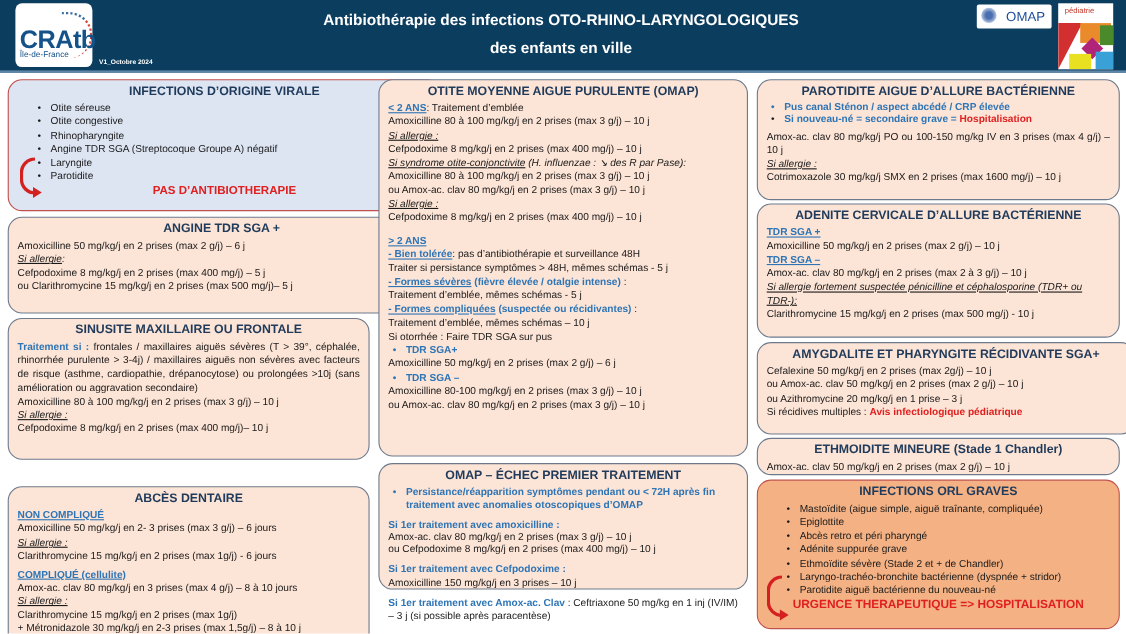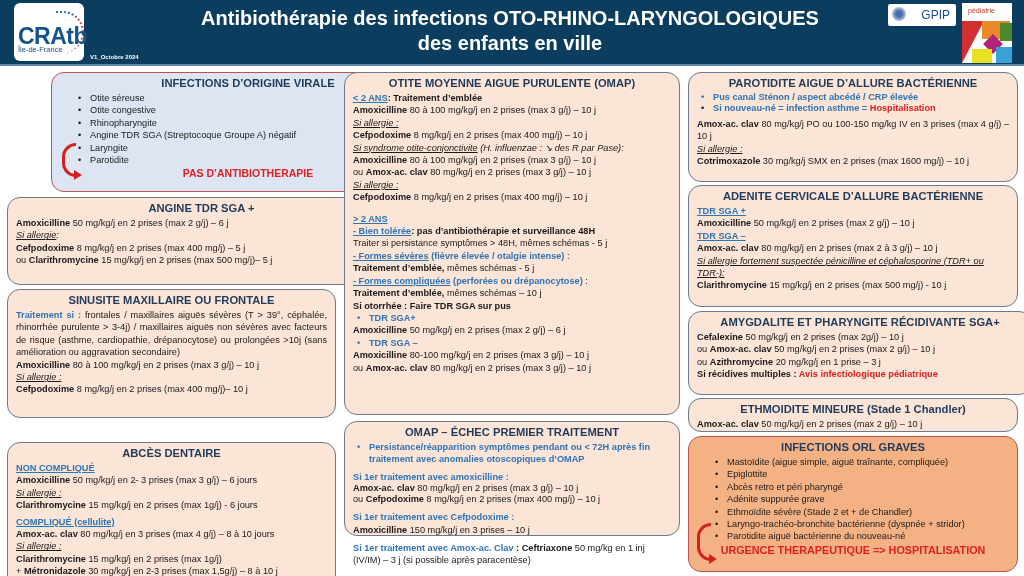--- a/index.html
+++ b/index.html
@@ -5,38 +5,38 @@
     * { box-sizing: border-box; margin: 0; padding: 0; }
     html, body { width: 1024px; height: 576px; overflow: hidden; background: #ffffff; }
     body { font-family: "Liberation Sans", sans-serif; color: #1a1a1a; position: relative; }
 
     .header { position: absolute; left: 0; top: 0; width: 1024px; height: 66px; background: #0b3d5f; border-bottom: 2px solid #5f86a8; }
     .logo-cratb { position: absolute; left: 14px; top: 3px; width: 70px; height: 58px; background: #fff; border-radius: 6px; }
     .logo-cratb .cr { position: absolute; left: 4px; top: 20px; font-weight: bold; font-size: 23px; color: #14528a; letter-spacing: -0.5px; }
     .logo-cratb .idf { position: absolute; left: 4px; top: 42px; font-size: 7.5px; color: #14528a; }
     .logo-cratb .dots { position: absolute; left: 42px; top: 8px; width: 28px; height: 42px; border-right: 2px dotted #d24a3a; border-top: 2px dotted #3a6ea8; border-radius: 0 22px 22px 0; }
     .version { position: absolute; left: 90px; top: 54px; font-size: 6px; color: #fff; font-weight: bold; }
-    .title { position: absolute; left: 150px; top: 6px; width: 720px; text-align: center; color: #fff; font-weight: bold; font-size: 20px; line-height: 25px; }
+    .title { position: absolute; left: 150px; top: 6px; width: 720px; text-align: center; color: #fff; font-weight: bold; font-size: 14px; line-height: 25px; }
     .logo-gpip { position: absolute; left: 888px; top: 4px; width: 68px; height: 22px; background: #fff; border-radius: 2px; display: flex; align-items: center; justify-content: flex-end; padding-right: 6px; }
     .logo-gpip .g-icon { position: absolute; left: 4px; top: 3px; width: 14px; height: 14px; border-radius: 50%; background: radial-gradient(circle, #4a6fb0 30%, #b7c6e0 70%); }
     .logo-gpip .g-text { font-size: 12px; color: #1e4c9a; }
     .logo-ped { position: absolute; left: 962px; top: 3px; width: 50px; height: 60px; background: #fff; overflow: hidden; }
     .logo-ped .p-text { position: absolute; left: 6px; top: 4px; font-size: 7px; color: #c0392b; }
     .logo-ped .tri1 { position: absolute; left: 0; top: 18px; width: 0; height: 0; border-left: 22px solid #d23030; border-bottom: 42px solid transparent; }
     .logo-ped .tri2 { position: absolute; left: 20px; top: 18px; width: 28px; height: 18px; background: #e98b2a; }
     .logo-ped .tri3 { position: absolute; left: 24px; top: 34px; width: 14px; height: 14px; background: #b0257a; transform: rotate(45deg); }
     .logo-ped .tri4 { position: absolute; left: 10px; top: 46px; width: 20px; height: 14px; background: #e8e020; }
     .logo-ped .tri5 { position: absolute; left: 34px; top: 44px; width: 16px; height: 16px; background: #3aa0d8; }
     .logo-ped .tri6 { position: absolute; left: 38px; top: 20px; width: 12px; height: 18px; background: #4a8a2a; }
 
     .box { position: absolute; border: 1.5px solid #6d7a8c; border-radius: 13px; background: #fce4d6; padding: 3px 8px; font-size: 9.2px; line-height: 12.4px; }
     .box.viral { background: #dde5f3; border-color: #c0504d; }
     .box.grave { background: #f4b183; border-color: #c0504d; }
     .box h3 { text-align: center; font-size: 11.2px; color: #1f3a5a; font-weight: bold; margin-bottom: 2px; line-height: 14px; }
-    .box b { font-weight: bold; }
+    .box b { font-weight: normal; }
     .box .u { text-decoration: underline; font-style: italic; }
     .box .blue { color: #2e75b6; font-weight: bold; }
     .box .blue-u { color: #2e75b6; font-weight: bold; text-decoration: underline; }
     .box .red { color: #e02020; font-weight: bold; }
     .box .just { text-align: justify; }
     .box ul { list-style: none; }
     .box li { position: relative; padding-left: 16px; }
     .box li::before { content: "•"; position: absolute; left: 4px; }
     .box .bullet-list li { padding-left: 30px; }
     .box .bullet-list li::before { left: 18px; }
@@ -54,34 +54,34 @@
     <div class="cr">CRAtb</div>
     <div class="idf">Île-de-France</div>
   </div>
   <div class="version">V1_Octobre 2024</div>
   <div class="title">
     <div>Antibiothérapie des infections OTO-RHINO-LARYNGOLOGIQUES</div>
     <div>des enfants en ville</div>
   </div>
   <div class="logo-gpip">
     <span class="g-icon"></span>
-    <span class="g-text">GPIP</span>
+    <span class="g-text">OMAP</span>
   </div>
   <div class="logo-ped">
     <div class="tri1"></div>
     <div class="tri2"></div>
     <div class="tri6"></div>
     <div class="tri3"></div>
     <div class="tri4"></div>
     <div class="tri5"></div>
     <div class="p-text">pédiatrie</div>
   </div>
 </div>
 
-<div class="box viral" style="left:7px; top:72px; width:394px; height:120px;margin-left:44px;">
+<div class="box viral" style="left:7px; top:72px; width:394px; height:120px;">
   <h3>INFECTIONS D’ORIGINE VIRALE</h3>
   <ul class="bullet-list">
     <li>Otite séreuse</li>
     <li>Otite congestive</li>
     <li>Rhinopharyngite</li>
     <li>Angine TDR SGA (Streptocoque Groupe A) négatif</li>
     <li>Laryngite</li>
     <li>Parotidite</li>
   </ul>
   <div class="center-red">PAS D’ANTIBIOTHERAPIE</div>
@@ -128,21 +128,21 @@
   <div><b>Amoxicilline</b><span> 80 à 100 mg/kg/j en 2 prises (max 3 g/j) – 10 j</span></div>
   <div><span>ou </span><b>Amox-ac. clav</b><span> 80 mg/kg/j en 2 prises (max 3 g/j) – 10 j</span></div>
   <div><span class="u">Si allergie :</span></div>
   <div><b>Cefpodoxime</b><span> 8 mg/kg/j en 2 prises (max 400 mg/j) – 10 j</span></div>
   <div class="sp" style="height:9px;"></div>
   <div class="blue-u">&gt; 2 ANS</div>
   <div><span class="blue-u">- Bien tolérée</span><b>: pas d’antibiothérapie et surveillance 48H</b></div>
   <div>Traiter si persistance symptômes &gt; 48H, mêmes schémas - 5 j</div>
   <div><span class="blue-u">- Formes sévères</span><span class="blue"> (fièvre élevée / otalgie intense)</span><span> :</span></div>
   <div><b>Traitement d’emblée,</b><span> mêmes schémas - 5 j</span></div>
-  <div><span class="blue-u">- Formes compliquées</span><span class="blue"> (perforées ou drépanocytose)</span><span> :</span></div>
+  <div><span class="blue-u">- Formes compliquées</span><span class="blue"> (suspectée ou récidivantes)</span><span> :</span></div>
   <div><b>Traitement d’emblée,</b><span> mêmes schémas – 10 j</span></div>
   <div><b>Si otorrhée : Faire TDR SGA sur pus</b></div>
   <ul>
       <li class="blue">TDR SGA+</li>
     </ul>
   <div><b>Amoxicilline</b><span> 50 mg/kg/j en 2 prises (max 2 g/j) – 6 j</span></div>
   <ul>
       <li class="blue">TDR SGA –</li>
     </ul>
   <div><b>Amoxicilline</b><span> 80-100 mg/kg/j en 2 prises  (max 3 g/j) – 10 j</span></div>
@@ -162,21 +162,21 @@
   <div class="blue">Si 1er traitement avec Cefpodoxime :</div>
   <div><b>Amoxicilline</b><span> 150 mg/kg/j en 3 prises  – 10 j</span></div>
   <div class="sp" style="height:6px;"></div>
   <div><span class="blue">Si 1er traitement avec Amox-ac. Clav</span><b> : </b><b>Ceftriaxone</b><span> 50 mg/kg en 1 inj (IV/IM) – 3 j (si possible après paracentèse)</span></div>
 </div>
 
 <div class="box" style="left:688px; top:72px; width:330px; height:110px;">
   <h3>PAROTIDITE AIGUE D’ALLURE BACTÉRIENNE</h3>
   <ul style="line-height:11px;">
     <li class="blue">Pus canal Sténon / aspect abcédé / CRP élevée</li>
-    <li><span class="blue">Si nouveau-né = infection asthme = </span><span class="red">Hospitalisation</span></li>
+    <li><span class="blue">Si nouveau-né = secondaire grave = </span><span class="red">Hospitalisation</span></li>
   </ul>
   <div class="sp"></div>
   <div class="just"><b>Amox-ac. clav</b><span> 80 mg/kg/j PO ou 100-150 mg/kg IV en 3 prises (max 4 g/j) –10 j</span></div>
   <div><span class="u">Si allergie :</span></div>
   <div><b>Cotrimoxazole</b><span> 30 mg/kg/j SMX en 2 prises (max 1600 mg/j) – 10 j</span></div>
 </div>
 
 <div class="box" style="left:688px; top:185px; width:330px; height:122px;">
   <h3>ADENITE CERVICALE D’ALLURE BACTÉRIENNE</h3>
   <div class="blue-u">TDR SGA +</div>

